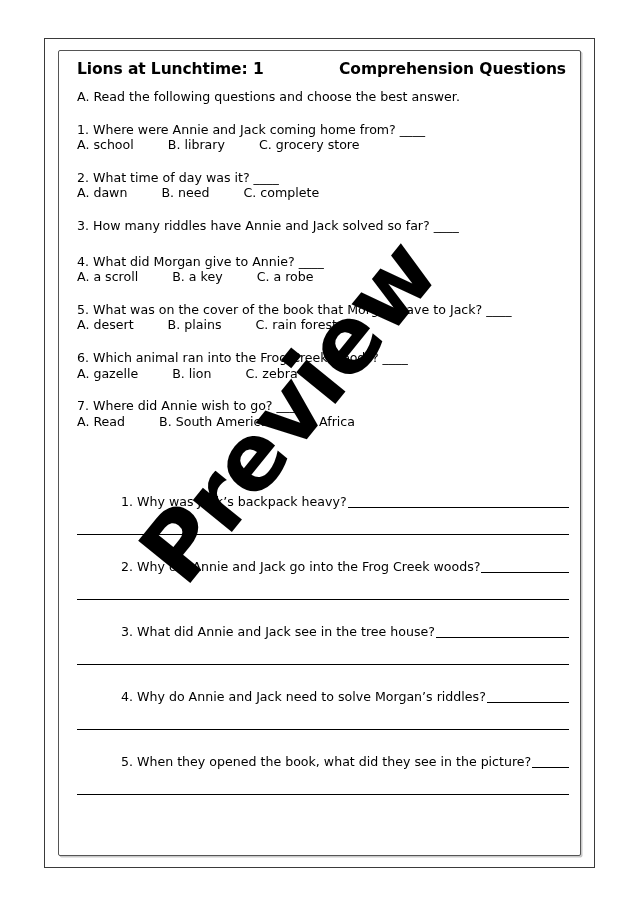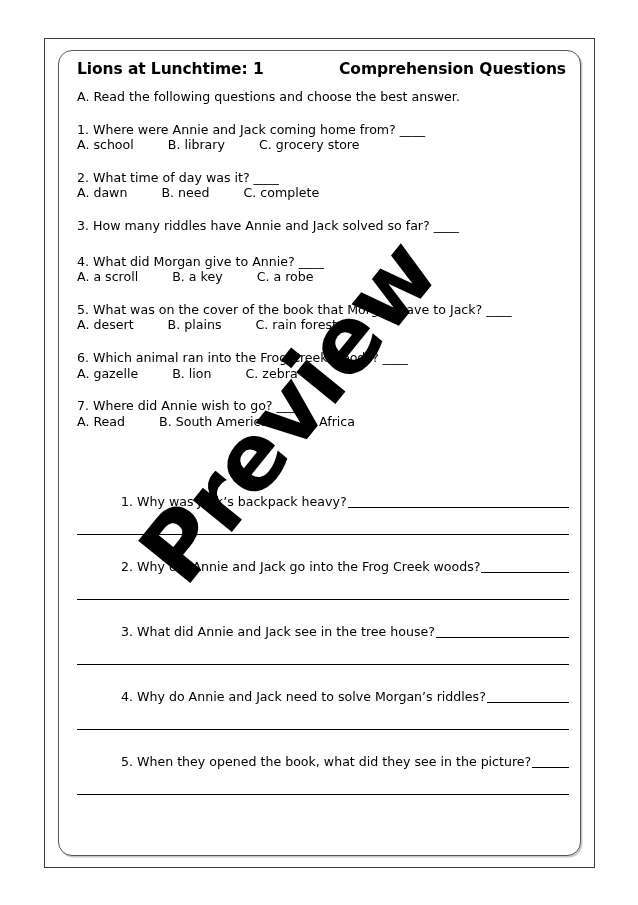--- a/index.html
+++ b/index.html
@@ -29,21 +29,21 @@
   }
 
   
   #worksheet-card {
     position: absolute;
     left: 58px;
     top: 50px;
     width: 523px;
     height: 806px;
     border: 1px solid #555555;
-    border-radius: 14px;
+    border-radius: 2px;
     box-sizing: border-box;
     background: #ffffff;
     box-shadow: 1.5px 1.5px 0 0 #c9c9c9;
   }
 
   
   #header-row {
     position: absolute;
     left: 18px;
     top: 9px;

